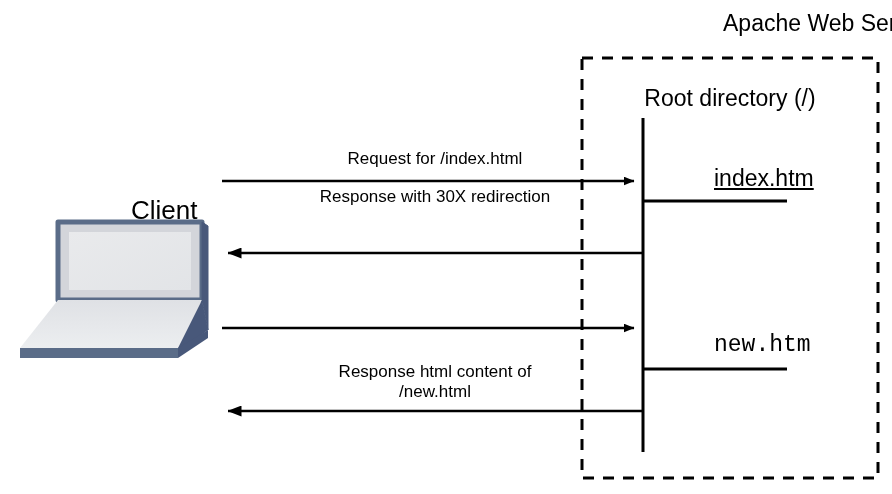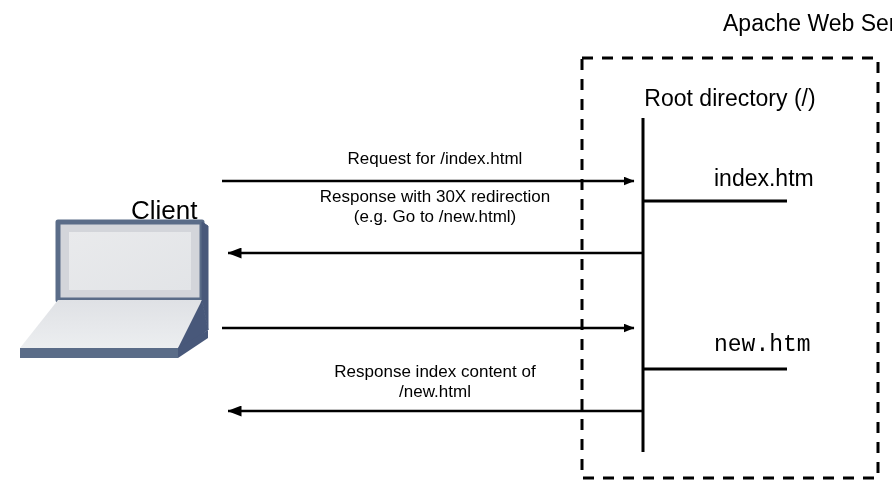--- a/index.html
+++ b/index.html
@@ -53,21 +53,21 @@
   #client-label {
     left: 131px;
     top: 195px;
     font-size: 26px;
   }
 
   
   .file-label {
     font-size: 23px;
   }
-  #file-label-0 { left: 714px; top: 165px; }
+  #file-label-0 { left: 714px; top: 165px; text-decoration: underline; }
   #file-label-1 { left: 714px; top: 332px; font-family: Liberation Mono, monospace; }
 
   
   .msg-label {
     font-size: 17px;
     text-align: center;
   }
   #msg-label-0 { left: 425px; top: 149px; }
   #msg-label-1 { left: 425px; top: 187px; }
   #msg-label-2 { left: 425px; top: 305px; }
@@ -140,22 +140,21 @@
   <div class="txt file-label" id="file-label-0">index.htm</div>
 
   <div class="txt file-label" id="file-label-1">new.htm</div>
 
   <div class="txt msg-label center-anchor" id="msg-label-0">
     <span class="msg-line">Request for /index.html</span>
   </div>
 
   <div class="txt msg-label center-anchor" id="msg-label-1">
     <span class="msg-line">Response with 30X redirection</span>
-    <span class="msg-line">(e.g. Go to /new.html)</span>
   </div>
 
 
   <div class="txt msg-label center-anchor" id="msg-label-3">
-    <span class="msg-line">Response index content of</span>
+    <span class="msg-line">Response html content of</span>
     <span class="msg-line">/new.html</span>
   </div>
 
 </div>
 
 </body></html>

